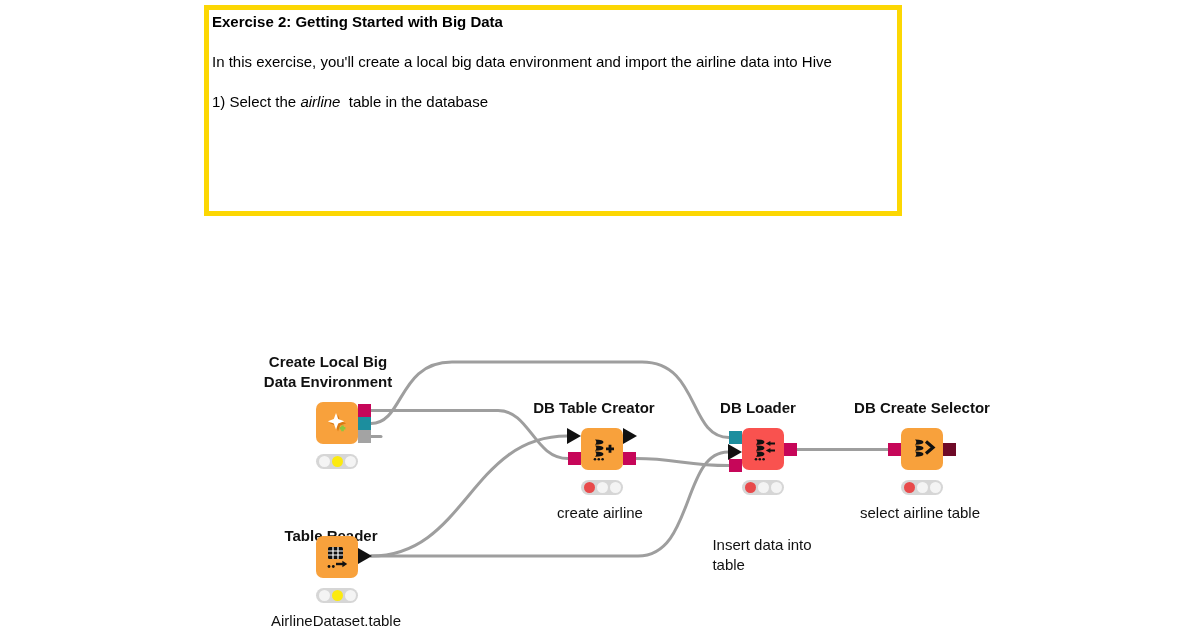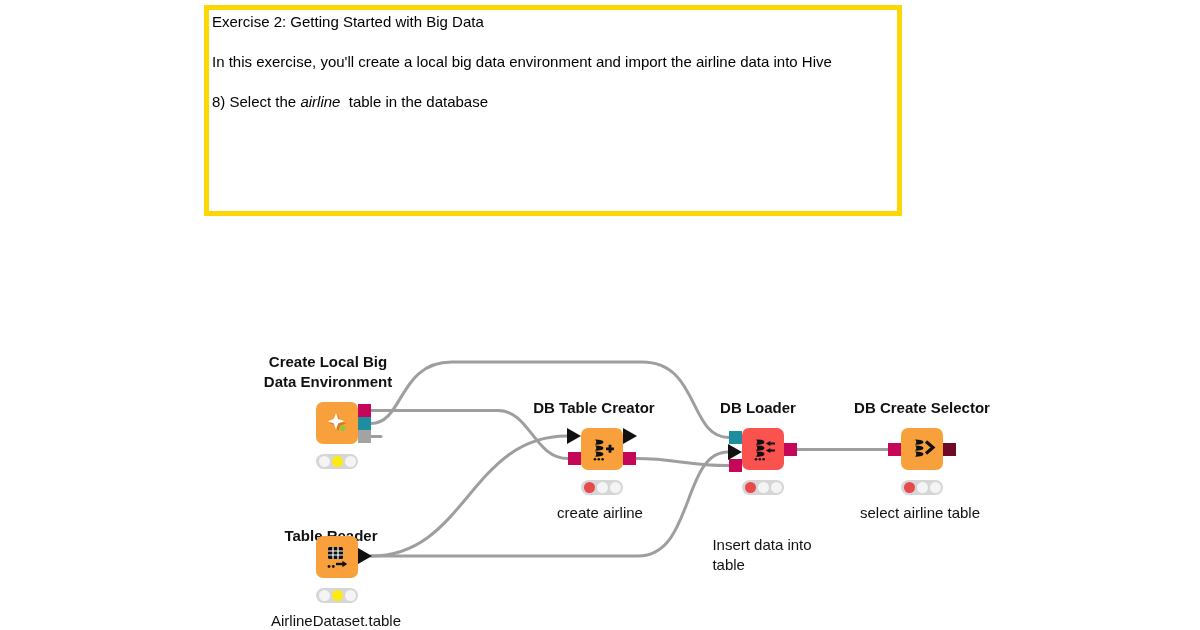--- a/index.html
+++ b/index.html
@@ -2,21 +2,21 @@
 <html><head>
 <meta charset="utf-8">
 <style>
   html,body{margin:0;padding:0;background:#fff}
   .stage{position:relative;width:1200px;height:630px;background:#fff;overflow:hidden;
          font-family:"Liberation Sans","DejaVu Sans",sans-serif;color:#111}
   .annotation-box{position:absolute;left:204px;top:5px;width:685px;height:199px;
          border:5px solid #FCD703;background:#fff;padding:2px 0 0 3px;
          font-size:15px;line-height:20px;color:#000}
   .ann-line{white-space:pre-wrap}
-  .ann-line .b{font-weight:normal}
+  .ann-line .b{font-weight:bold}
   .ann-line .i{font-style:italic}
   .wires{position:absolute;left:0;top:0}
   .node-body{position:absolute;width:42px;height:42px;border-radius:7px;
          display:flex;align-items:center;justify-content:center}
   .port{position:absolute;width:13px;height:13px}
   .tri{position:absolute;width:0;height:0;border-top:8px solid transparent;
          border-bottom:8px solid transparent;border-left:14px solid #111}
   .traffic{position:absolute;width:42px;height:15px;background:#D6D6D6;border-radius:8px;
          display:flex;align-items:center;justify-content:center;gap:2px}
   .light{width:11px;height:11px;border-radius:50%}
@@ -27,21 +27,21 @@
 </style>
 </head>
 <body>
 
 <div class="stage">
   <div class="annotation-box" id="annotation" style="border-color: rgb(252, 215, 3);">
       <div class="ann-line"><span class="b">Exercise 2: Getting Started with Big Data</span></div>
       <div class="ann-line">&nbsp;</div>
       <div class="ann-line"><span>In this exercise, you'll create a local big data environment and import the airline data into Hive</span></div>
       <div class="ann-line">&nbsp;</div>
-      <div class="ann-line"><span>8) Select the </span><span class="i">airline</span><span>  table in the database</span></div>
+      <div class="ann-line"><span>1) Select the </span><span class="i">airline</span><span>  table in the database</span></div>
     </div>
   <svg class="wires" id="wires" width="1200" height="630">
       <path d="M 371 410.5 L 498 410.5 C 530 410.5 534 458.5 568 458.5" fill="none" stroke="#9E9E9E" stroke-width="3" stroke-linecap="round"></path>
       <path d="M 371 423.5 C 404 423.5 398 362 452 362 L 642 362 C 700 362 688 437.5 729 437.5" fill="none" stroke="#9E9E9E" stroke-width="3" stroke-linecap="round"></path>
       <path d="M 371 556 C 466 556 470 436 567 436" fill="none" stroke="#9E9E9E" stroke-width="3" stroke-linecap="round"></path>
       <path d="M 371 556 L 638 556 C 694 556 682 452 728 452" fill="none" stroke="#9E9E9E" stroke-width="3" stroke-linecap="round"></path>
       <path d="M 636 458.5 C 676 458.5 686 465.5 729 465.5" fill="none" stroke="#9E9E9E" stroke-width="3" stroke-linecap="round"></path>
       <path d="M 797 449.5 L 888 449.5" fill="none" stroke="#9E9E9E" stroke-width="3" stroke-linecap="round"></path>
       <path d="M 371 436.5 L 381 436.5" fill="none" stroke="#9E9E9E" stroke-width="3" stroke-linecap="round"></path>
     </svg>

